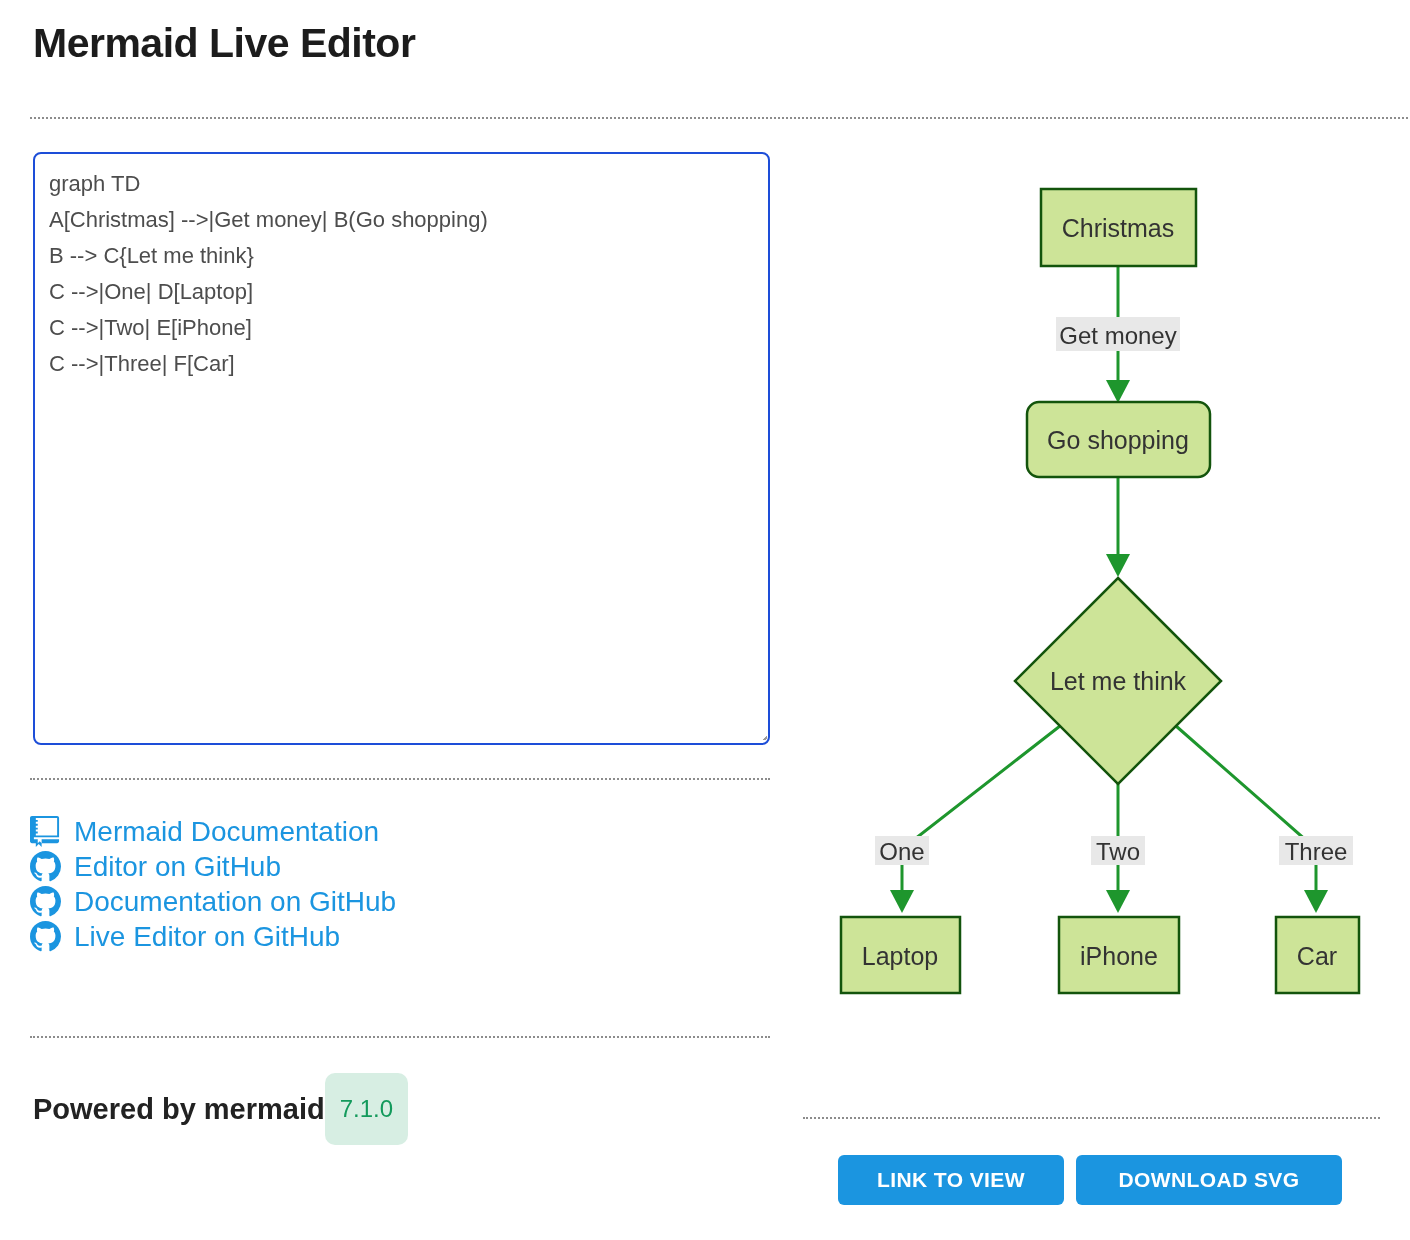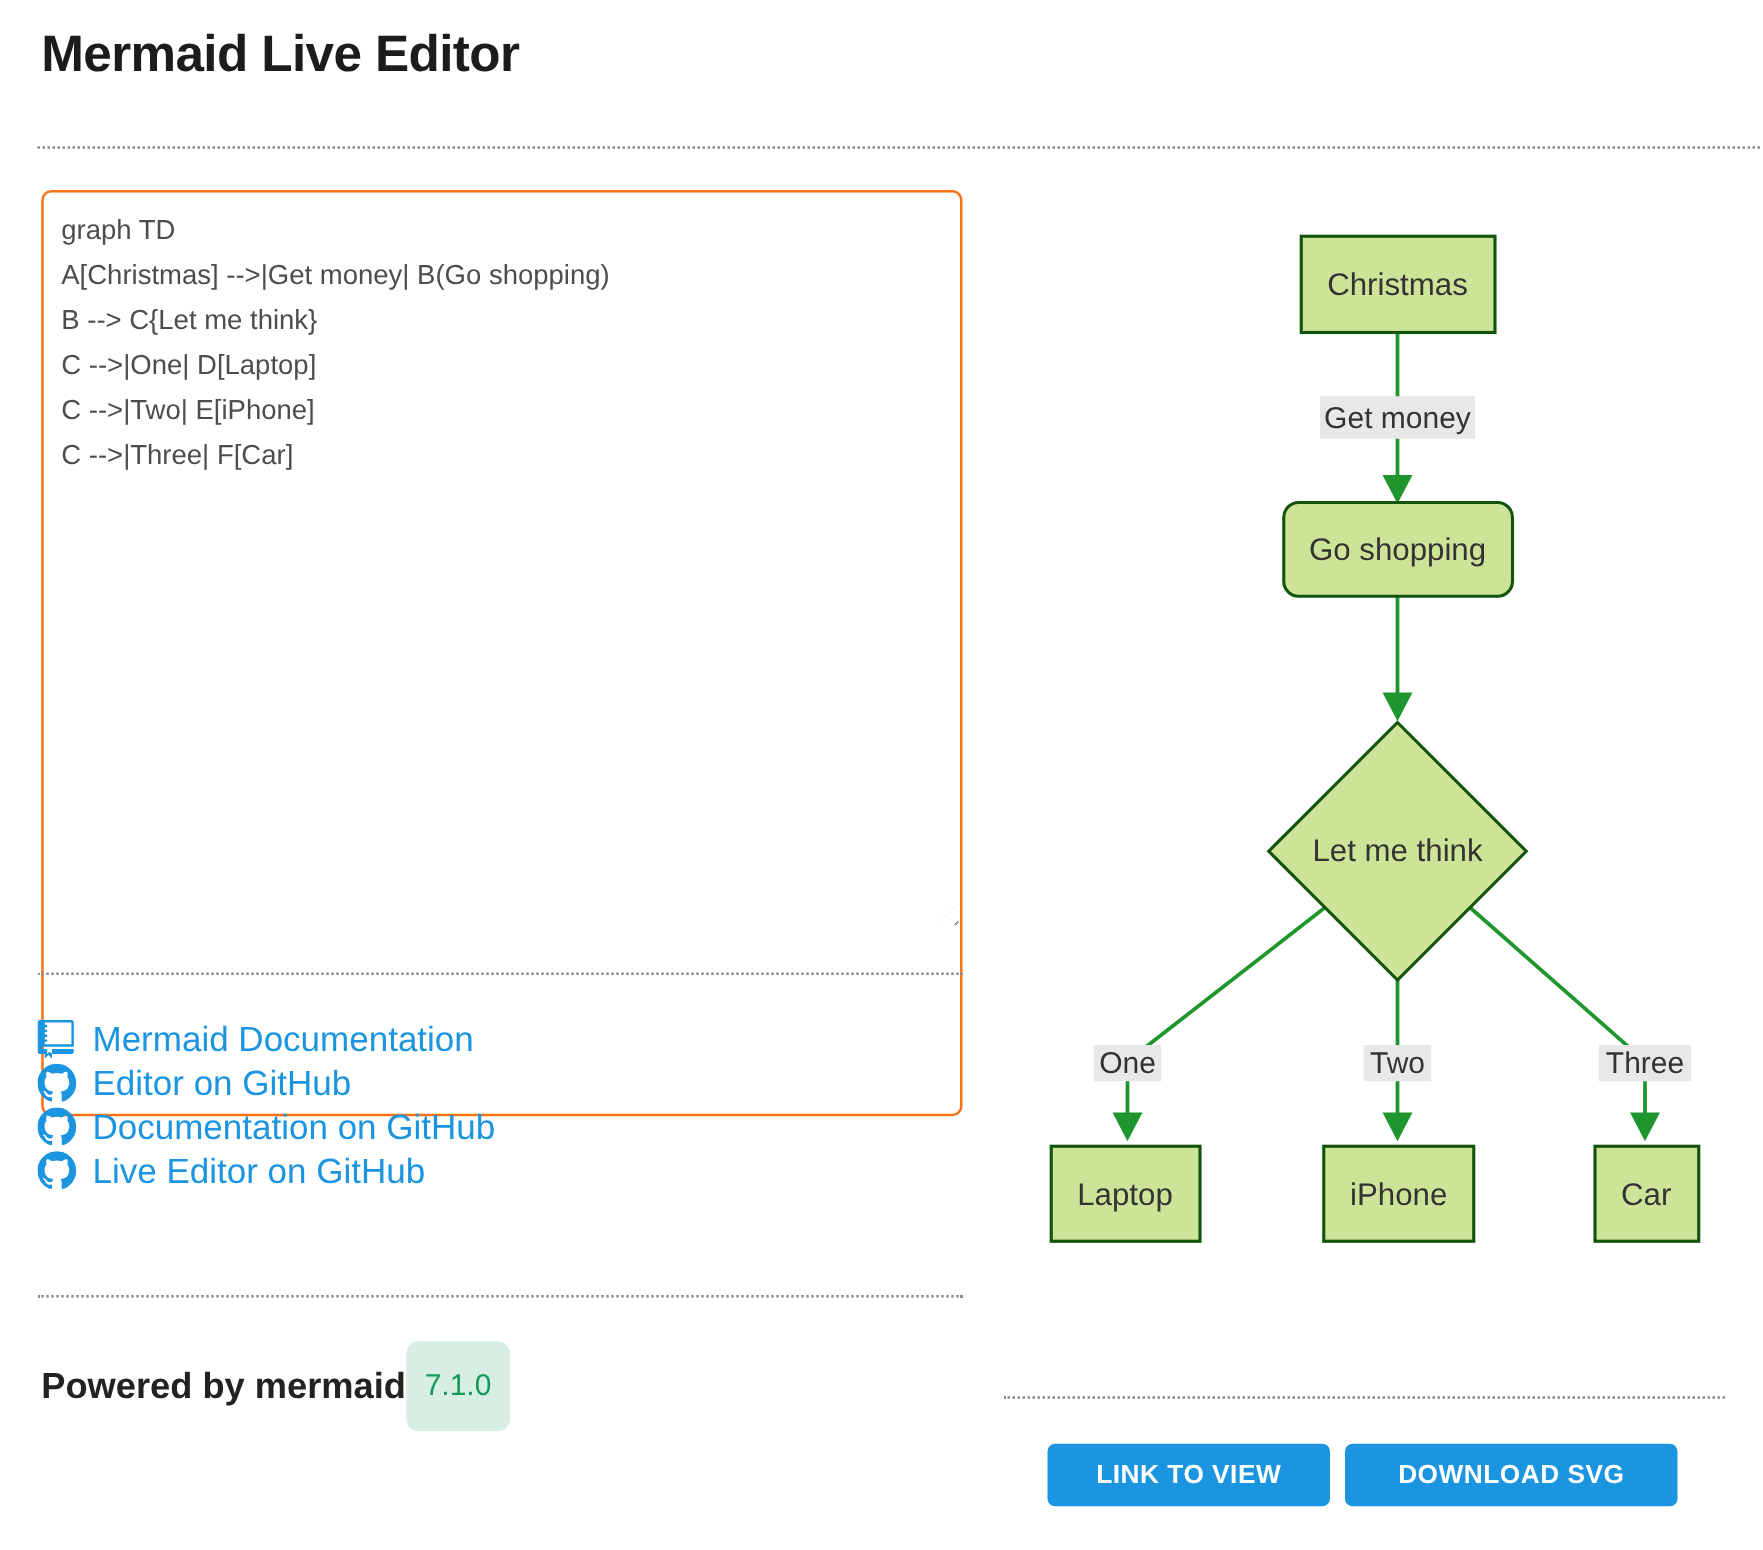--- a/index.html
+++ b/index.html
@@ -26,22 +26,22 @@
     height: 0;
   }
   .divider-top    { left: 30px; right: 2px;  top: 117px; }
   .divider-left-1 { left: 30px; width: 740px; top: 778px; }
   .divider-left-2 { left: 30px; width: 740px; top: 1036px; }
   .divider-right  { left: 803px; width: 577px; top: 1117px; }
 
   .code-editor {
     position: absolute;
     left: 33px; top: 152px;
-    width: 737px; height: 741px;
-    border: 2px solid #f97316;
+    width: 737px; height: 593px;
+    border: 2px solid #1d4ed8;
     border-radius: 8px;
     padding: 12px 14px;
     font-family: "Liberation Sans", "DejaVu Sans", sans-serif;
     font-size: 22px;
     line-height: 36px;
     color: #4d4d4d;
     resize: none;
     outline: none;
     overflow: auto;
     background: #ffffff;

